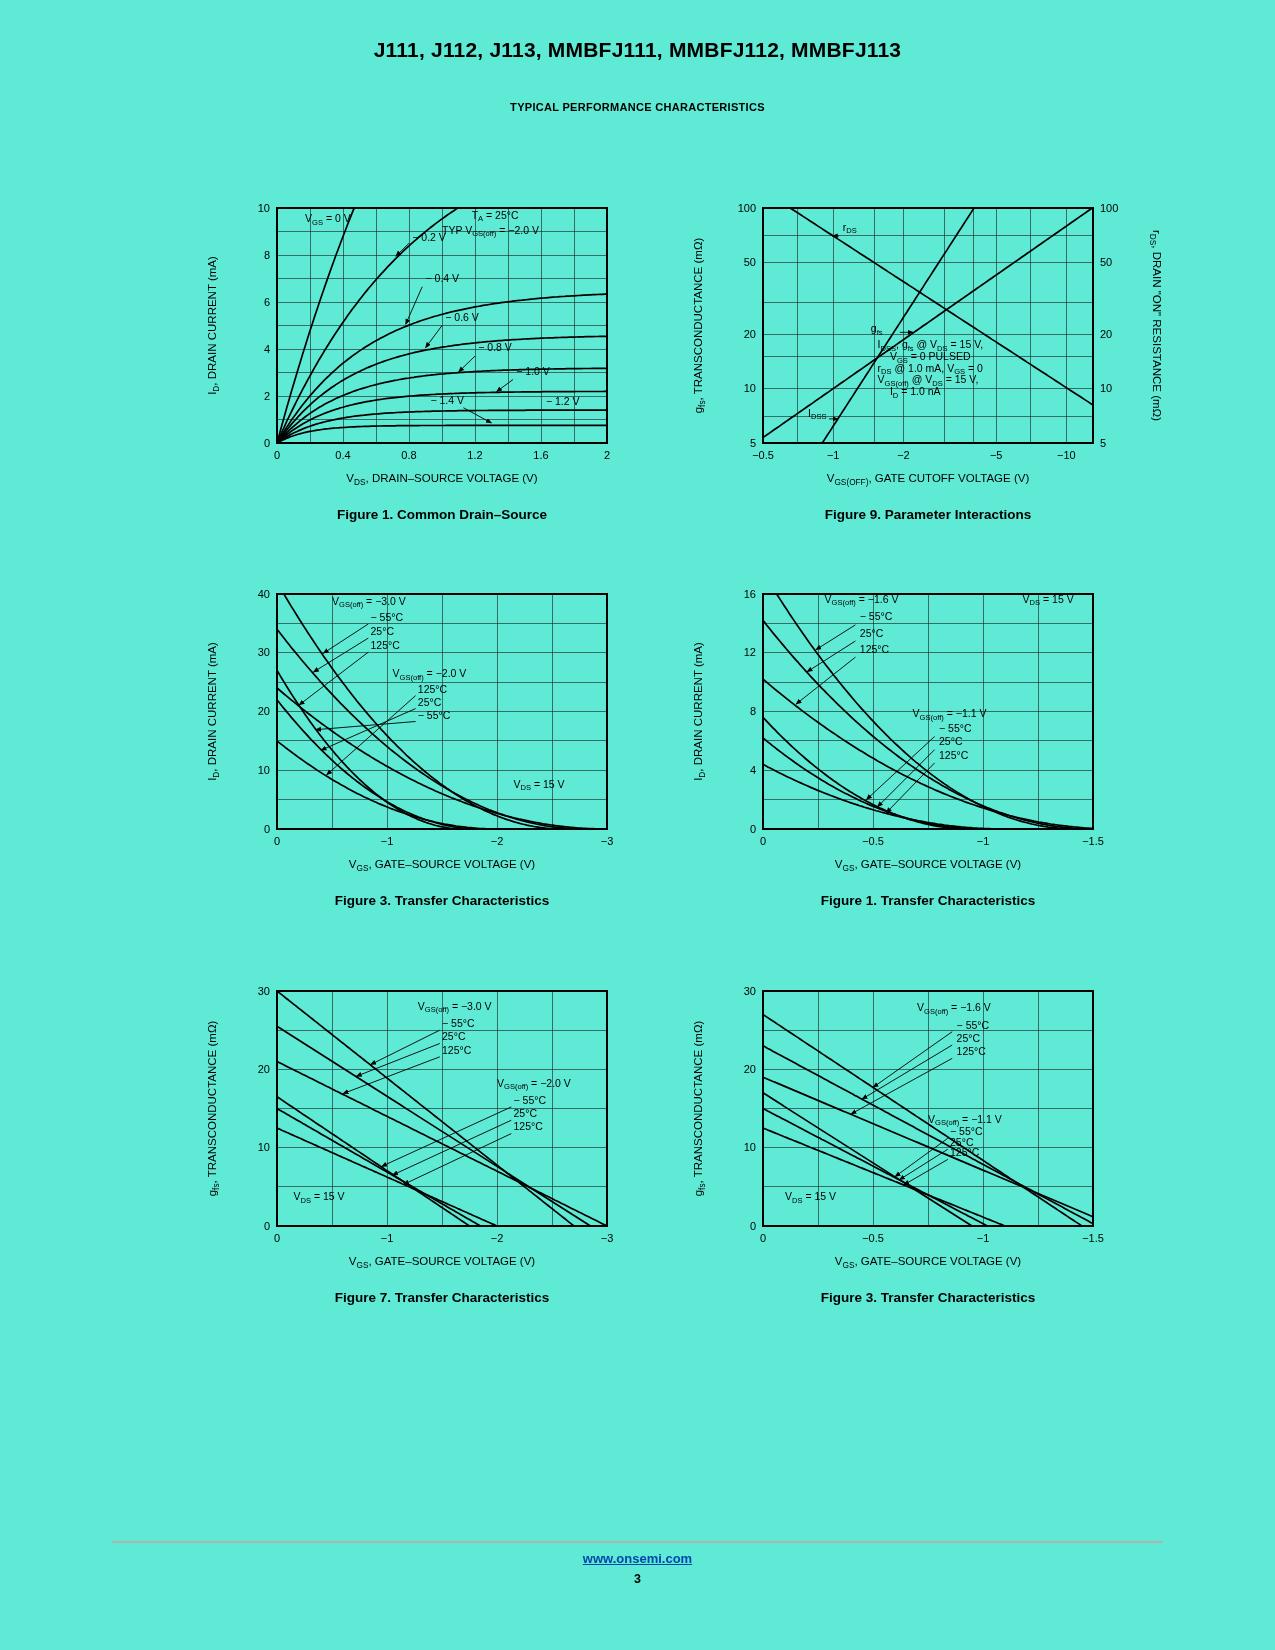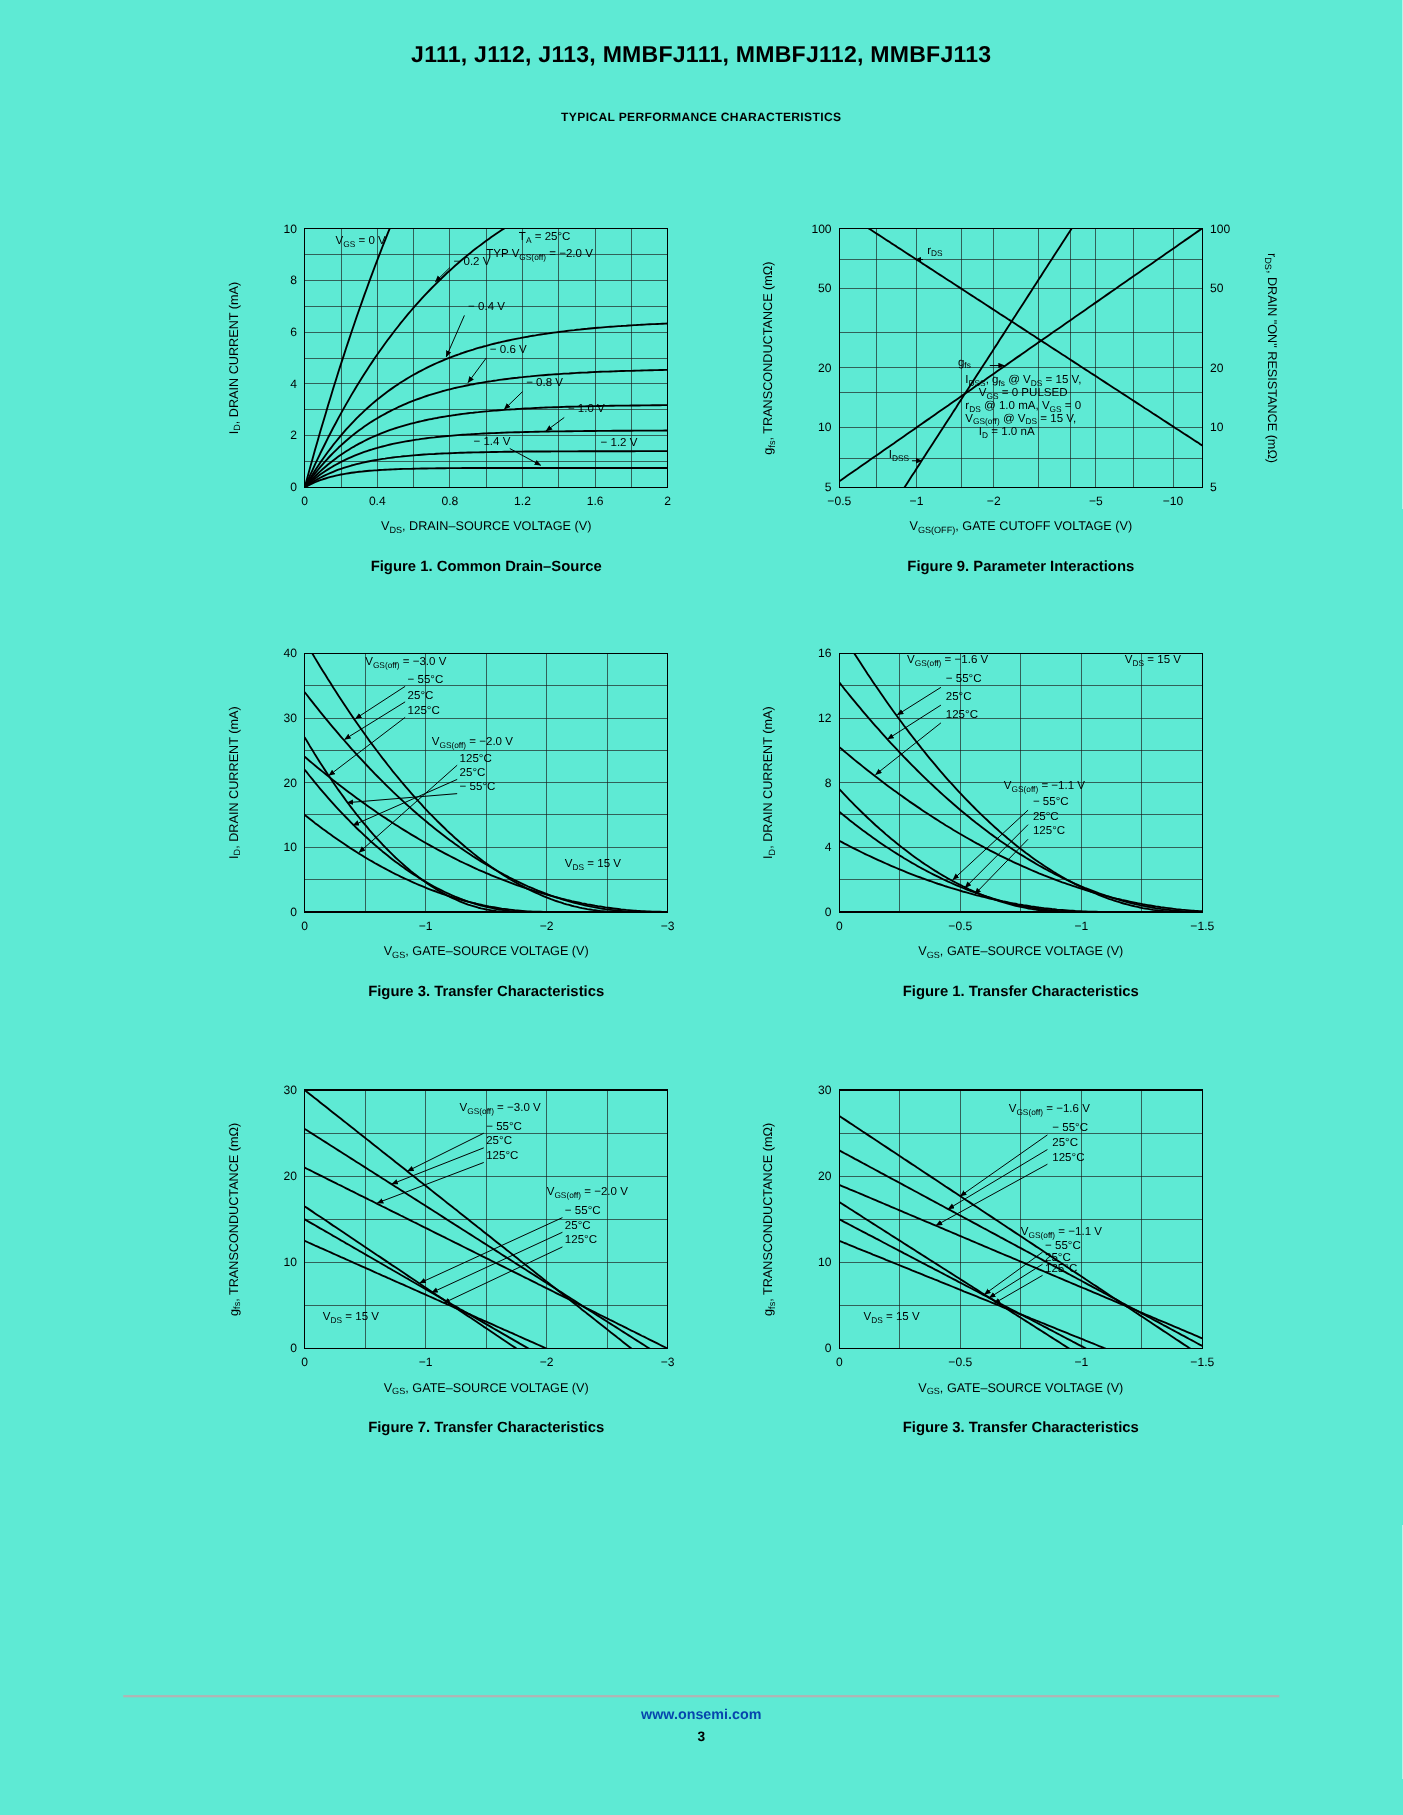--- a/index.html
+++ b/index.html
@@ -17,21 +17,21 @@
   .grid{stroke:#1a1a1a;stroke-width:0.6;shape-rendering:crispEdges;}
   .frame{stroke:#000;stroke-width:1.2;fill:none;shape-rendering:crispEdges;}
   .curve{stroke:#000;stroke-width:1.7;fill:none;stroke-linecap:round;stroke-linejoin:round;}
   .leader{stroke:#000;stroke-width:0.9;fill:none;}
   .tick{font-size:11px;}
   .axis{font-size:11.5px;}
   .ann{font-size:10.5px;}
   .footer-divider{position:absolute;top:1541px;left:112px;width:1051px;height:2px;background:#b3b3b3;}
   .footer-link{position:absolute;top:1551px;left:0;width:100%;text-align:center;
                font-size:13px;font-weight:bold;}
-  .footer-link a{cursor:pointer;}
+  .footer-link a{text-decoration:underline;cursor:pointer;}
   .page-num{position:absolute;top:1572px;left:0;width:100%;text-align:center;
             font-size:12.5px;font-weight:bold;}
 </style>
 </head>
 <body>
 
 <div class="page">
 
   <div class="title">J111, J112, J113, MMBFJ111, MMBFJ112, MMBFJ113</div>
   <div class="subtitle">TYPICAL PERFORMANCE CHARACTERISTICS</div>

